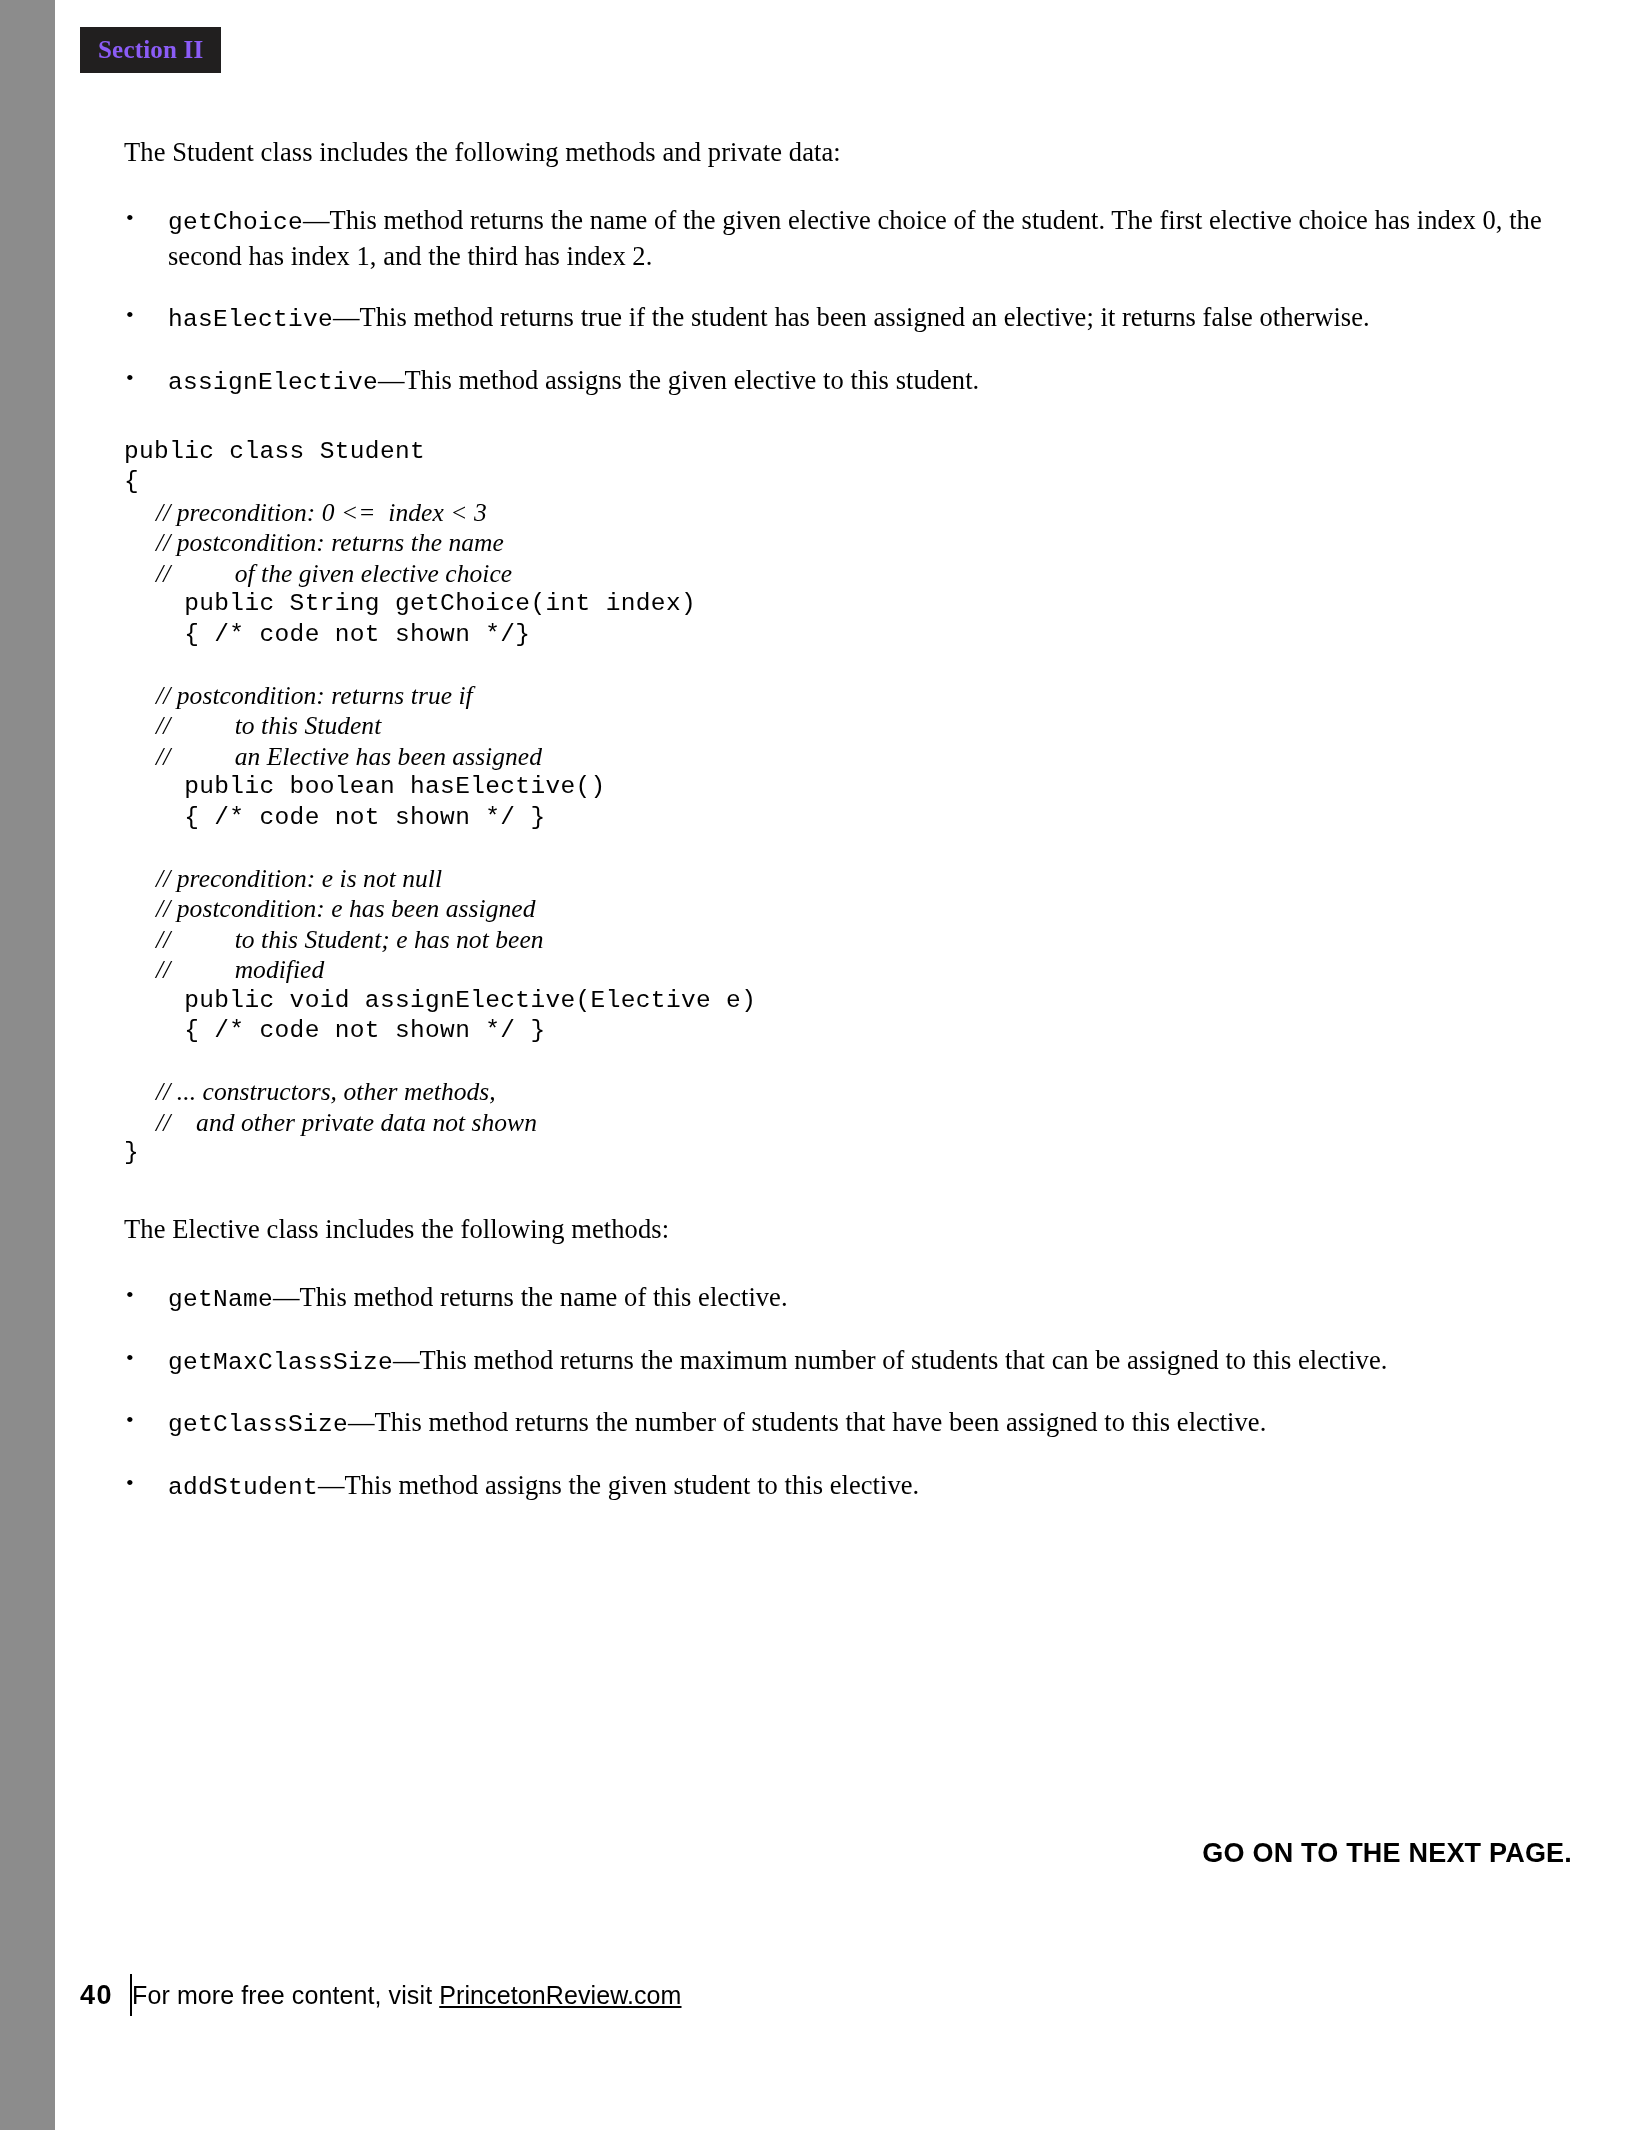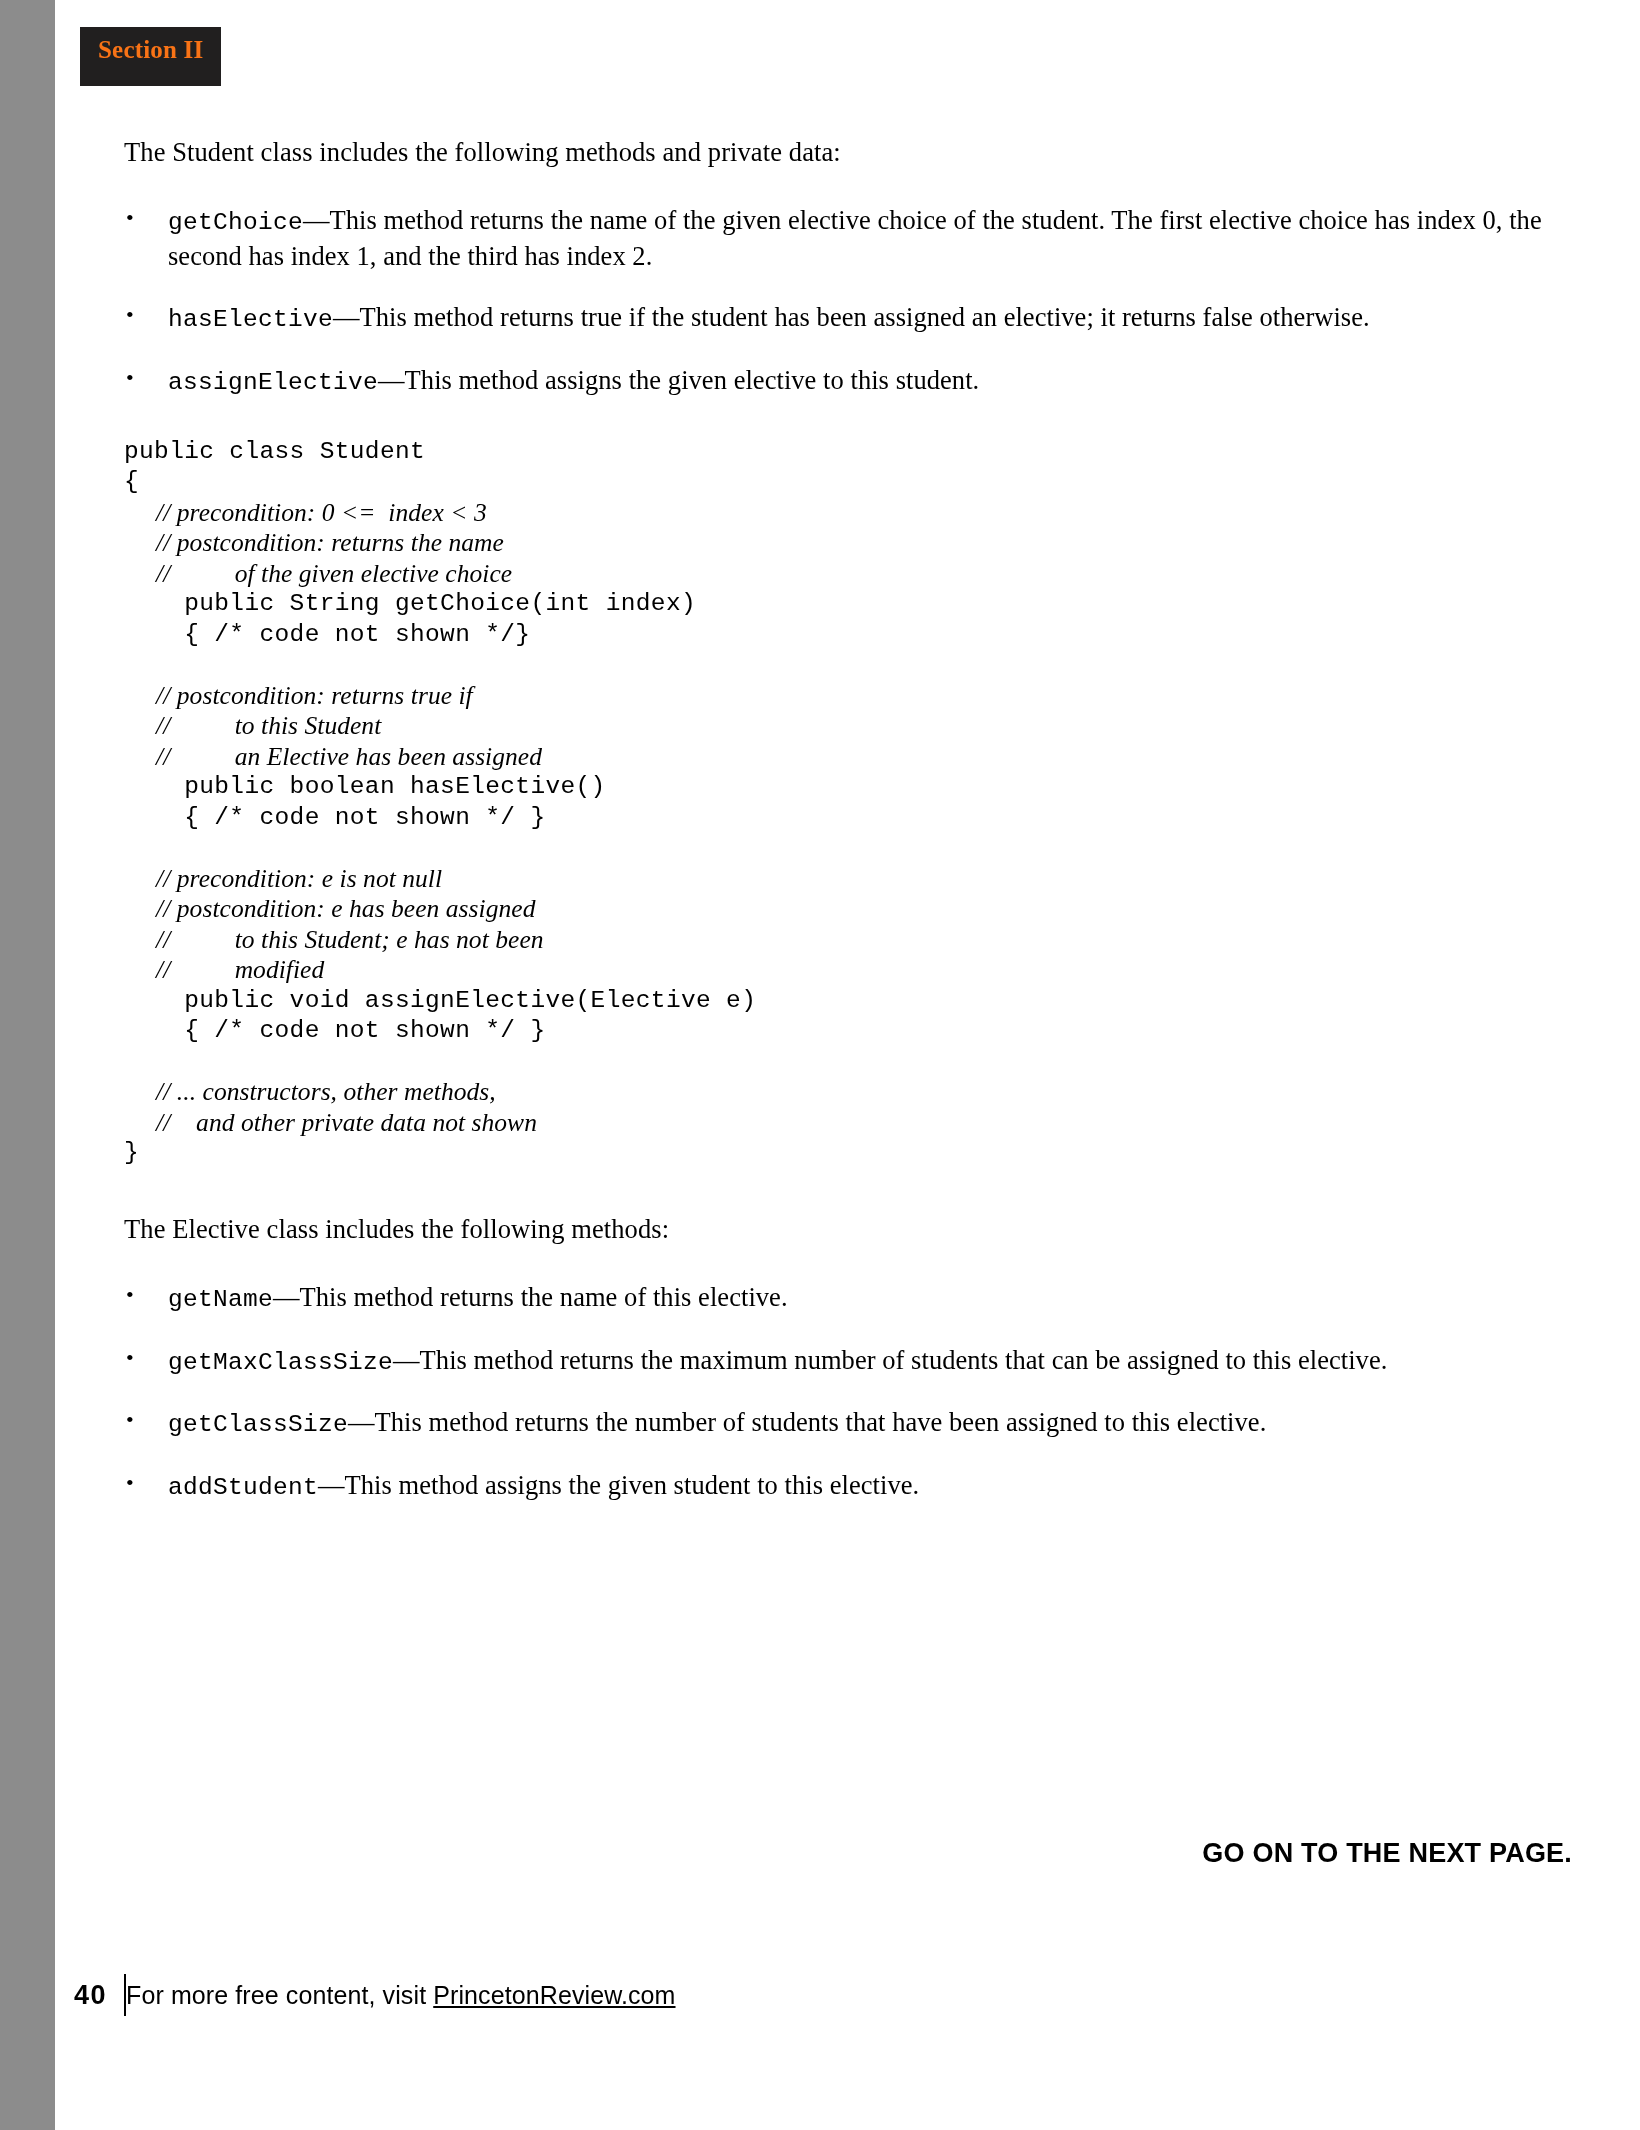--- a/index.html
+++ b/index.html
@@ -43,26 +43,26 @@
     height: 2130px;
     background: #ffffff;
   }
 
   
   .section-badge {
     position: absolute;
     left: 22px;
     top: 27px;
     background: #211f1f;
-    color: #f97316;
+    color: #8b5cf6;
     font-family: "Liberation Serif", serif;
     font-weight: bold;
     font-size: 25px;
     line-height: 1;
-    padding: 10px 18px 24px 18px;
+    padding: 10px 18px 11px 18px;
     letter-spacing: 0.2px;
     white-space: nowrap;
   }
 
   
   .content {
     position: absolute;
     left: 66px;
     top: 136px;
     width: 1450px;
@@ -138,21 +138,21 @@
     font-family: "Liberation Sans", sans-serif;
     font-weight: bold;
     font-size: 27px;
     letter-spacing: 0.2px;
     white-space: nowrap;
   }
 
   
   .footer {
     position: absolute;
-    left: 4px;
+    left: 10px;
     top: 1972px;
     display: flex;
     align-items: center;
     height: 46px;
   }
   .footer .pagenum {
     font-family: "Liberation Sans", sans-serif;
     font-weight: bold;
     font-size: 27px;
     letter-spacing: 1.5px;

